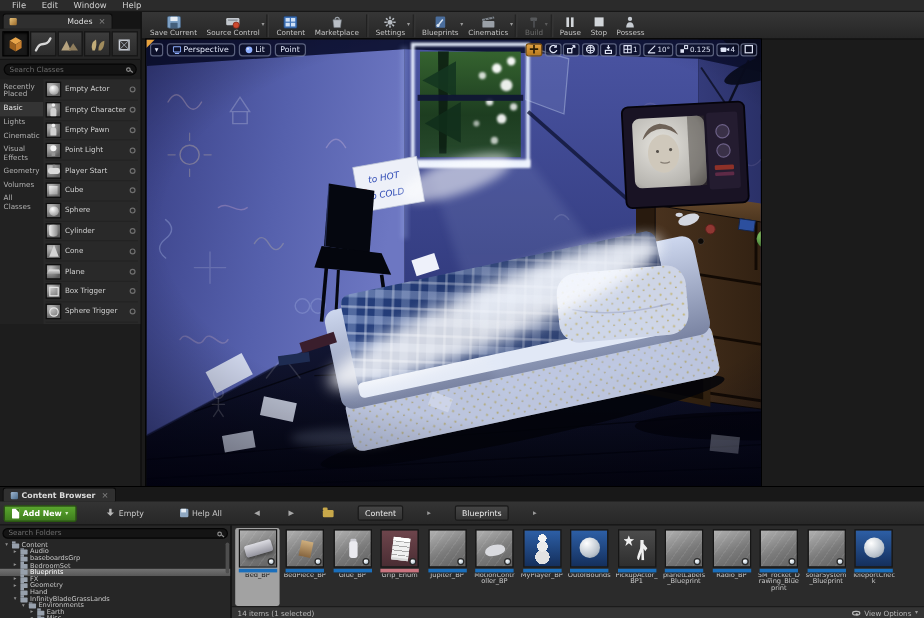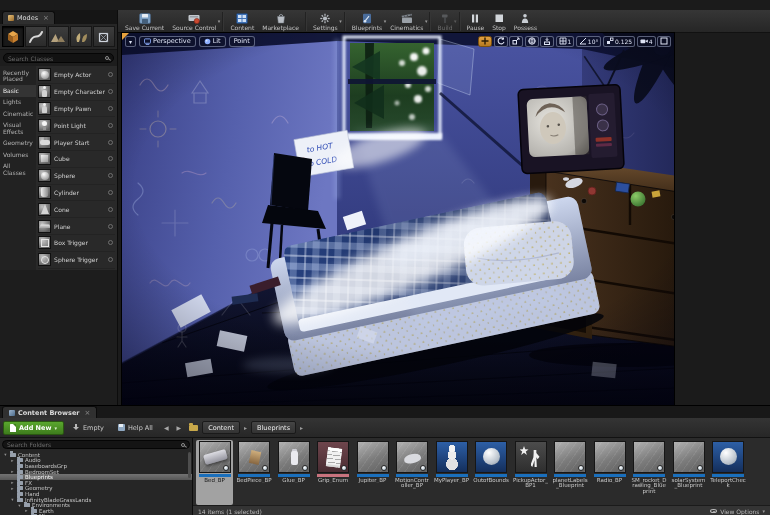--- a/index.html
+++ b/index.html
@@ -26,21 +26,21 @@
   .tb-sep { width:2px; height:19px; margin:0 2px;
     background:linear-gradient(90deg,#181818,#3f3f3f); flex:none; }
 
   
   .modes { position:absolute; left:0; top:10px; width:118px; height:395px; background:#1d1d1d;
     border-right:1px solid #0c0c0c; }
   .modes-tabrow { height:14px; background:#151515; display:flex; align-items:flex-end; padding-left:2px; }
   .modes-tab { display:flex; align-items:center; gap:3px; height:13px; background:#2f2f2f;
     border:1px solid #0b0b0b; border-bottom:none; border-radius:3px 3px 0 0; padding:0 5px; }
   .modes-tab .ticon { width:6px; height:6px; background:linear-gradient(135deg,#e8c27a,#9a6a2a); border-radius:1px; }
-  .modes-tab .ttl { font-size:6.5px; color:#dcdcdc; }
+  .modes-tab .ttl { font-size:6.5px; color:#dcdcdc;margin-left:39px; }
   .modes-tab .x { font-size:7px; color:#8a8a8a; margin-left:2px; }
   .modes-tools { display:flex; gap:1px; padding:2px; background:#262626; border-bottom:1px solid #141414; }
   .mtool { width:22px; height:21px; background:linear-gradient(#3d3d3d,#2b2b2b);
     border:1px solid #161616; display:flex; align-items:center; justify-content:center; }
   .mtool.selected { background:#191919; border-color:#000; box-shadow:inset 0 1px 2px #000; }
   .mtool svg { width:16px; height:14px; }
   .modes-search { margin:3px; height:10px; background:#121212; border:1px solid #050505;
     border-radius:5px; display:flex; align-items:center; justify-content:space-between; padding:0 4px; }
   .modes-search .ph { font-size:6px; color:#6d6d6d; }
   .mag { width:4px; height:4px; border:1px solid #8d8d8d; border-radius:50%; position:relative; flex:none; }
@@ -70,21 +70,21 @@
   .g-character::before,.g-pawn::before { content:"";position:absolute;top:0;left:1px;width:3px;height:3px;border-radius:50%;background:#f0f0f0; }
   .g-character::after,.g-pawn::after { content:"";position:absolute;top:3.5px;left:0;width:5px;height:7px;border-radius:2px 2px 1px 1px;background:#d2d2d2; }
   .g-pawn::after { border-radius:45% 45% 10% 10%; }
   .g-bulb { width:5px;height:9px;position:relative; }
   .g-bulb::before { content:"";position:absolute;top:0;left:0;width:5px;height:5px;border-radius:50%;background:#f6f6f6; }
   .g-bulb::after { content:"";position:absolute;bottom:0;left:1px;width:3px;height:3px;background:#969696; }
   .g-gamepad { width:10px;height:5px;border-radius:2px;background:#dadada;position:relative; }
   .g-gamepad::before { content:"";position:absolute;top:-3px;left:4px;width:2px;height:3px;background:#8c8c8c; }
 
   
-  .viewport { position:absolute; left:122px; top:33px; width:552px; height:372px; background:#000;
+  .viewport { position:absolute; left:122px; top:33px; width:512px; height:372px; background:#000;
     outline:1px solid #000; overflow:hidden; }
   .viewport svg.scene { position:absolute; left:0; top:0; width:646px; height:372px; display:block; }
   .vp-corner { position:absolute; left:0; top:0; width:0; height:0; z-index:6;
     border-top:7px solid #e8a33d; border-right:7px solid transparent; }
   .vp-toolbar { position:absolute; left:3px; right:3px; top:2px; height:12px; z-index:5;
     display:flex; align-items:center; gap:3px; }
   .vp-pill { display:flex; align-items:center; gap:2px; height:11px; padding:0 4px;
     background:rgba(14,19,40,.55); border:1px solid rgba(185,195,225,.45); border-radius:3px;
     color:#e2e7f7; font-size:6.5px; white-space:nowrap; }
   .vp-pill svg { width:7px; height:7px; }
@@ -97,21 +97,21 @@
 
   
   .cb { position:absolute; left:0; top:405px; width:770px; height:110px; background:#242424; border-top:1px solid #000; }
   .cb-tabrow { height:12px; background:#181818; display:flex; align-items:flex-end; padding-left:2px; }
   .cb-tab { display:flex; align-items:center; gap:3px; height:12px; padding:0 6px;
     background:#303030; border-radius:3px 3px 0 0; border:1px solid #0b0b0b; border-bottom:none; }
   .cb-tab .ticon { width:6px; height:6px; background:linear-gradient(135deg,#9fb6cf,#4a6a8a); border-radius:1px; }
   .cb-tab .ttl { font-size:6.5px; color:#ddd;font-weight:bold; }
   .cb-tab .x { font-size:7px; color:#8a8a8a; margin-left:2px; }
   .cb-toolbar { height:20px; background:linear-gradient(#343434,#272727); border-bottom:1px solid #121212;
-    display:flex; align-items:center; gap:4px; padding:0 3px; }
+    display:flex; align-items:center; gap:20px; padding:0 3px; }
   .addnew { display:flex; align-items:center; gap:3px; background:linear-gradient(#5aa72e,#3e7c1d);
     border:1px solid #2a5711; border-radius:2px; padding:2px 6px; }
   .addnew .pg { width:6px; height:8px; background:#fff; border-radius:0.5px; position:relative; }
   .addnew .pg::after { content:""; position:absolute; right:0; top:0; border-style:solid;
     border-width:0 3px 3px 0; border-color:transparent #3e7c1d transparent transparent; }
   .addnew .lbl { font-size:6.5px; font-weight:bold; color:#fff; }
   .addnew .dd { font-size:5px; color:#d8efc8; }
   .cb-btn { display:flex; align-items:center; gap:3px; padding:2px 5px; color:#cacaca; font-size:6.5px; }
   .imp-ic { width:7px; height:7px; position:relative; }
   .imp-ic::before { content:""; position:absolute; left:2.5px; top:0; width:2px; height:4px; background:#b9b9b9; }
@@ -195,20 +195,26 @@
   .vo { display:flex; align-items:center; gap:3px; }
   .eye { width:7px; height:4.5px; border:1px solid #b9b9b9; border-radius:50%; position:relative; }
   .eye::after { content:""; position:absolute; left:2px; top:0.8px; width:2px; height:2px; border-radius:50%; background:#b9b9b9; }
   .vo .dd { font-size:5px; color:#9a9a9a; }
 </style>
 </head>
 <body>
 
 <div id="app">
 
+  <div class="menubar" id="menubar">
+      <span>File</span>
+      <span>Edit</span>
+      <span>Window</span>
+      <span>Help</span>
+    </div>
 
   <div class="main-toolbar" id="maintoolbar">
       <div class="tb-btn">
         <div class="tb-iconwrap">
           <svg viewBox="0 0 12 11">
             <rect x="0.5" y="0.5" width="11" height="10" rx="1.5" fill="#7da0c4" stroke="#44607e" stroke-width="0.6"></rect>
             <rect x="3" y="1" width="6" height="3.5" rx="0.5" fill="#e8eef5"></rect>
             <rect x="3" y="6" width="6" height="4.5" rx="0.5" fill="#45607c"></rect>
           </svg>
         </div>

